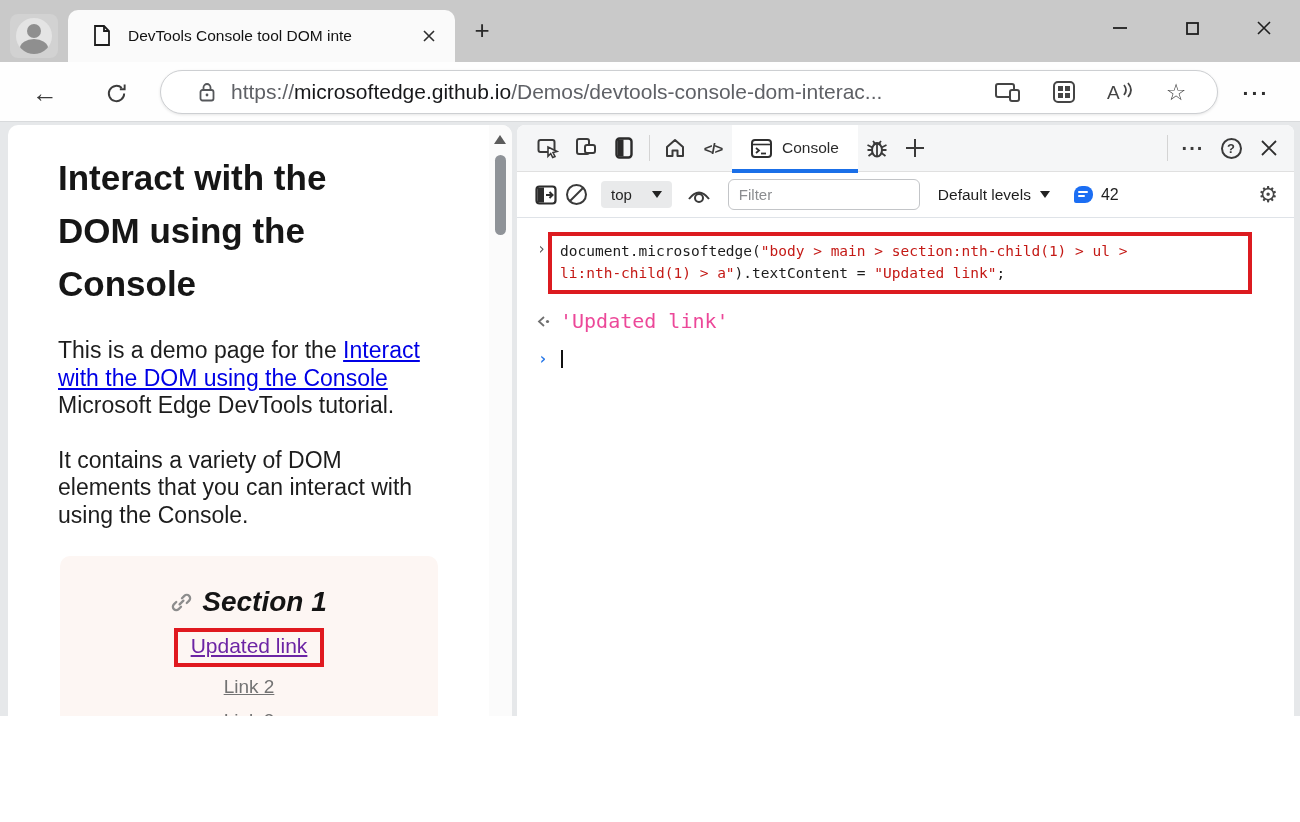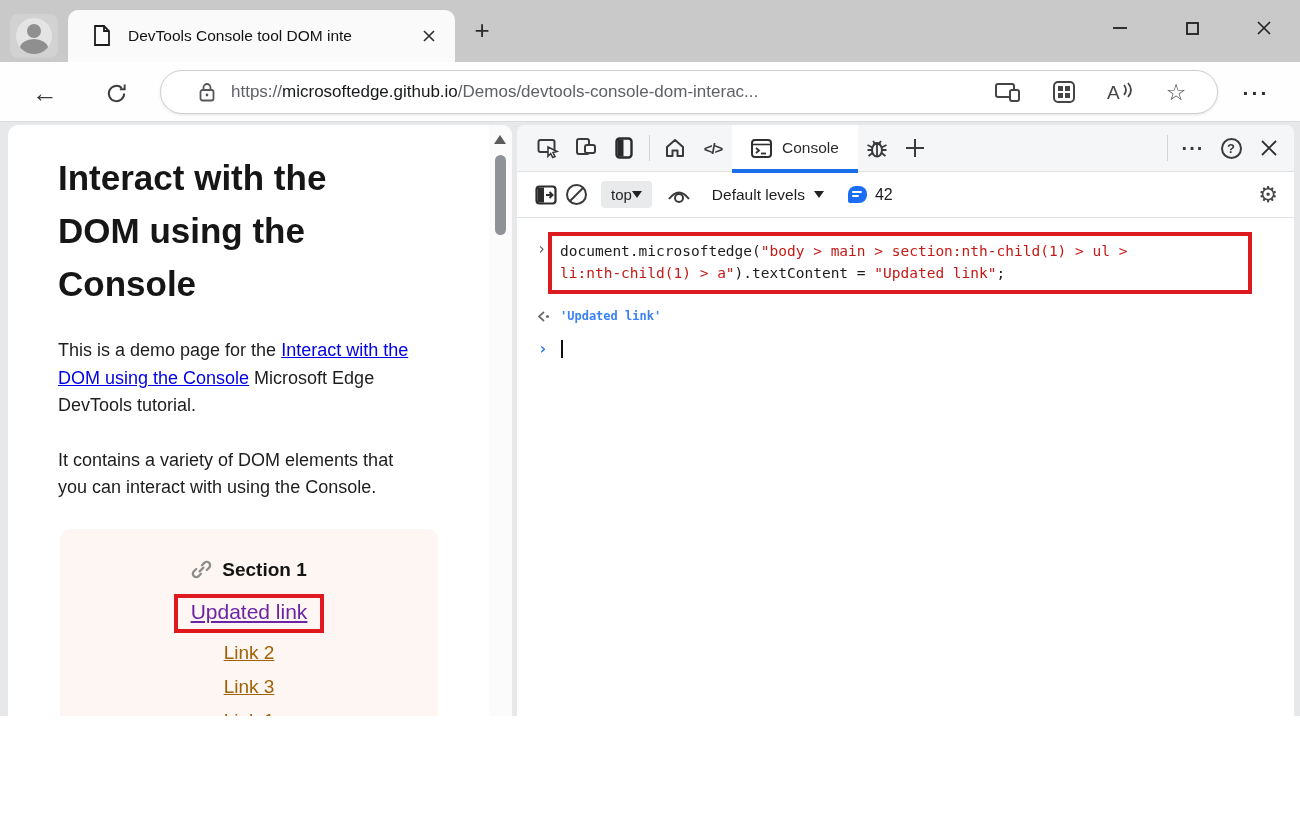--- a/index.html
+++ b/index.html
@@ -21,44 +21,44 @@
   .win-controls { position:absolute; right:0; top:0; height:56px; display:flex; }
   .win-btn { width:72px; height:56px; display:flex; align-items:center; justify-content:center; color:#1f1f1f; }
 
   
   .toolbar { position:absolute; left:0; top:62px; width:1300px; height:60px; background:#fefefe; border-bottom:1px solid #d8dadc; }
   .nav-btn { position:absolute; top:14px; width:34px; height:34px; display:flex; align-items:center; justify-content:center; color:#3c3c3c; }
   .back-btn { left:28px; font-size:26px; }
   .refresh-btn { left:99px; }
   .address-pill { position:absolute; left:160px; top:8px; width:1058px; height:44px; background:#ffffff; border:1px solid #cdcfd2; border-radius:22px; box-shadow:0 1px 3px rgba(0,0,0,.10); display:flex; align-items:center; padding:0 20px; }
   .lock { margin:0 16px 0 18px; display:flex; }
-  .url { font-size:17px; white-space:nowrap; overflow:hidden; }
+  .url { font-size:21px; white-space:nowrap; overflow:hidden; }
   .url .dim { color:#5f6166; }
   .url .domain { color:#17181a; }
   .pill-icons { margin-left:auto; display:flex; align-items:center; gap:30px; margin-right:8px; color:#454545; }
   .pill-icon { display:flex; align-items:center; justify-content:center; width:26px; height:26px; }
   .star-glyph { font-size:23px; color:#454545; font-family:"DejaVu Sans",sans-serif; }
   .more-btn { position:absolute; right:24px; top:14px; width:40px; height:34px; display:flex; align-items:center; justify-content:center; font-size:21px; letter-spacing:2px; color:#2e2e2e; font-weight:bold; }
 
   
   .content { position:absolute; left:0; top:122px; width:1300px; height:700px; background:#e6e8ea; }
 
   
   .page-card { position:absolute; left:8px; top:3px; width:504px; height:691px; background:#ffffff; border-radius:10px 10px 0 0; overflow:hidden; }
   .page-inner { padding:26px 0 0 50px; }
   .page-inner h1 { font-size:35px; line-height:53px; font-weight:bold; color:#161616; width:352px; }
-  .para { margin-top:27px; font-size:18px; line-height:27.5px; color:#1d1d1d; width:368px; }
+  .para { margin-top:27px; font-size:23px; line-height:27.5px; color:#1d1d1d; width:368px; }
   .para a { color:#0000e6; }
   .section-card { margin:27px 0 0 2px; width:378px; background:#fdf6f3; border-radius:10px; padding:30px 0 34px; text-align:center; }
   .section-head { display:inline-flex; align-items:center; gap:10px; }
-  .section-head .title { font-size:19px; font-weight:bold; color:#141414; }
+  .section-head .title { font-size:28px; font-weight:bold; color:#141414;font-style:italic; }
   .updated-box { display:inline-block; border:4px solid #e0191f; padding:2px 13px 5px; margin-top:10px; }
   .updated-box a { font-size:21px; color:#6c24a4; }
   .plain-link-row { margin-top:6px; line-height:27px; }
-  .plain-link-row a { font-size:19px; color:#a16207; }
+  .plain-link-row a { font-size:19px; color:#737373; }
 
   .page-scrollbar { position:absolute; right:0; top:0; width:23px; height:100%; background:#fbfbfb; }
   .sb-arrow { position:absolute; left:5px; width:0; height:0; border-left:6.5px solid transparent; border-right:6.5px solid transparent; }
   .sb-up { top:10px; border-bottom:9px solid #5c5c5c; }
   .sb-down { bottom:10px; border-top:9px solid #5c5c5c; }
   .sb-thumb { position:absolute; left:6px; top:30px; width:11px; height:80px; background:#8f9398; border-radius:6px; }
 
   
   .devtools { position:absolute; left:517px; top:3px; width:777px; height:691px; background:#ffffff; border-radius:8px 8px 0 0; }
   .dt-tabrow { height:47px; background:#f5f6f7; border-radius:8px 8px 0 0; border-bottom:1px solid #e0e0e0; display:flex; align-items:center; padding:0 6px 0 12px; }
@@ -67,40 +67,40 @@
   .dt-tab-active { position:relative; height:47px; background:#ffffff; display:flex; align-items:center; gap:10px; padding:0 19px; }
   .dt-tab-active::after { content:""; position:absolute; left:0; right:0; bottom:-1px; height:4px; background:#1a6fe8; }
   .dt-tab-label { font-size:15.5px; color:#2b2b2b; }
   .code-glyph { font-size:15px; font-weight:bold; color:#3a3a3a; letter-spacing:-1px; }
   .dt-spacer { flex:1; }
   .help-circle { width:21px; height:21px; border:2px solid #3a3a3a; border-radius:50%; display:flex; align-items:center; justify-content:center; font-size:13px; font-weight:bold; color:#3a3a3a; }
   .dots { font-size:20px; font-weight:bold; color:#3a3a3a; letter-spacing:1px; }
 
   .dt-toolbar { height:46px; border-bottom:1px solid #dfe3e8; display:flex; align-items:center; padding:0 16px 0 14px; }
   .dt-tool { display:flex; align-items:center; justify-content:center; width:30px; height:30px; color:#3a3a3a; }
-  .chip { margin-left:10px; background:#e9eaeb; border-radius:4px; padding:5px 10px; font-size:15px; color:#242424; display:flex; align-items:center; gap:0; }
+  .chip { margin-left:10px; background:#e9eaeb; border-radius:4px; padding:5px 10px; font-size:15px; color:#242424; display:flex; align-items:center; gap:20px; }
   .caret-down { width:0; height:0; border-left:5px solid transparent; border-right:5px solid transparent; border-top:7px solid #222; }
   .eye-btn { margin-left:12px; }
   .filter-input { margin-left:14px; width:192px; height:31px; border:1px solid #c3c5c8; border-radius:6px; padding:0 10px; font-size:15px; color:#222; font-family:"Liberation Sans",sans-serif; outline:none; }
   .filter-input::placeholder { color:#8b8d90; }
   .levels { margin-left:18px; display:flex; align-items:center; gap:9px; font-size:15.5px; color:#1e1e1e; }
   .issues { margin-left:24px; display:flex; align-items:center; gap:8px; }
   .issue-bubble { width:19px; height:17px; background:#1b6ef3; border-radius:8px 8px 8px 2px; position:relative; }
   .issue-bubble i { position:absolute; left:4px; height:2px; background:#fff; border-radius:1px; }
   .issue-bubble i:nth-child(1){ top:5px; width:10px; }
   .issue-bubble i:nth-child(2){ top:9px; width:7px; }
   .issue-count { font-size:16px; color:#1e1e1e; }
   .gear { margin-left:auto; font-family:"DejaVu Sans",sans-serif; font-size:22px; color:#454545; }
 
   .dt-log { position:relative; padding-top:8px; font-family:"DejaVu Sans Mono","Liberation Mono",monospace; }
   .prompt-in { position:absolute; left:20px; top:22px; font-size:15px; color:#555; }
   .cmd-box { margin:6px 42px 0 31px; border:4px solid #dc1b20; padding:4px 8px 6px; font-size:14.5px; line-height:22px; color:#1c1c1c; }
   .str { color:#c41a16; }
   .result-row { margin:15px 0 0 20px; display:flex; align-items:center; gap:9px; }
-  .result-str { font-size:12px; color:#3b82f6;font-weight:bold; }
+  .result-str { font-size:20px; color:#ec4899; }
   .prompt-row { margin:16px 0 0 21px; display:flex; align-items:center; }
   .prompt-new { font-size:16px; color:#2677e8; font-weight:bold; }
   .cursor { display:inline-block; width:2px; height:18px; background:#111; margin-left:13px; }
 
   svg { display:block; }
 </style>
 </head>
 <body>
 
 <div class="window">
@@ -311,20 +311,21 @@
         <div class="chip">
           <span>top</span>
           <span class="caret-down"></span>
         </div>
         <div class="dt-tool eye-btn">
           <svg width="26" height="18" viewBox="0 0 26 18">
               <path d="M3 13 Q13 0 23 13" fill="none" stroke="#3a3a3a" stroke-width="2"></path>
               <circle cx="13" cy="12" r="4" fill="none" stroke="#3a3a3a" stroke-width="2"></circle>
             </svg>
         </div>
+        <input class="filter-input" type="text" value="" placeholder="Filter" style="">
         <div class="levels">
           <span>Default levels</span>
           <span class="caret-down"></span>
         </div>
         <div class="issues">
           <span class="issue-bubble">
               <i></i>
               <i></i>
             </span>
           <span class="issue-count">42</span>

